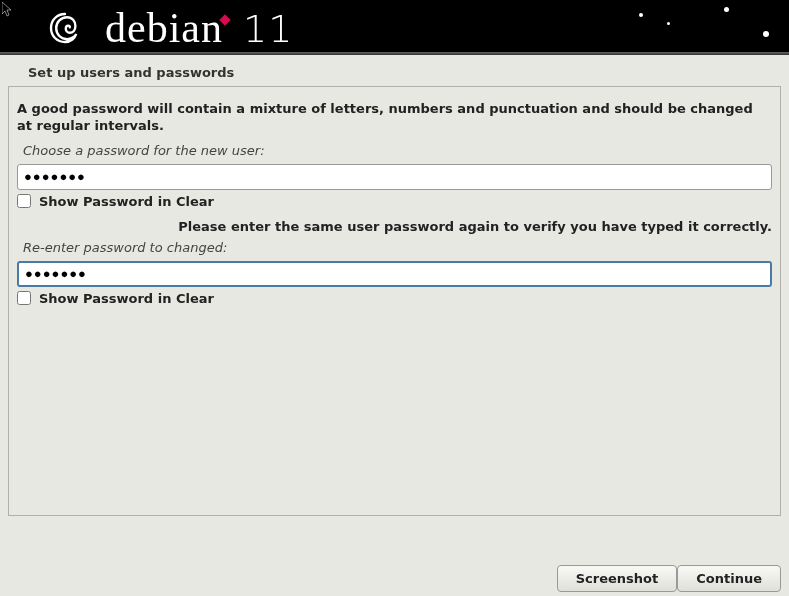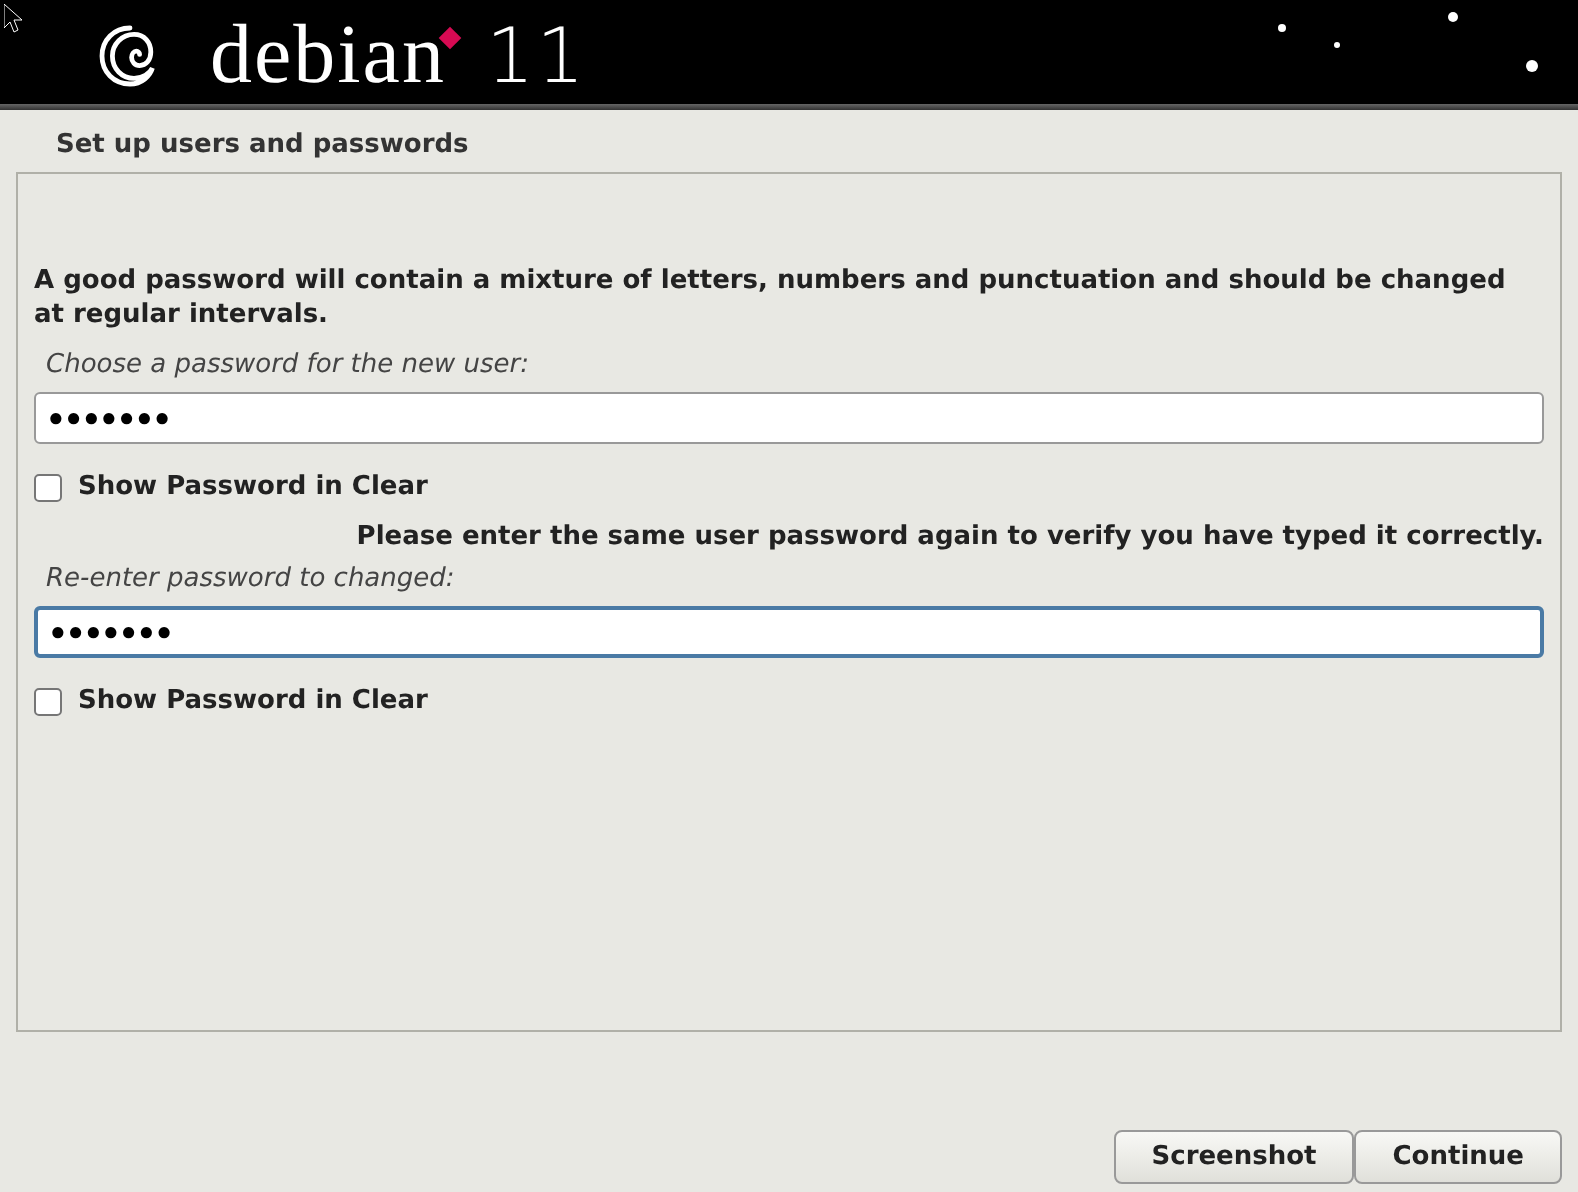--- a/index.html
+++ b/index.html
@@ -86,21 +86,20 @@
       background: #e8e8e3;
       border: 1px solid #b0b0a8;
       height: 430px;
       padding: 14px 8px;
     }
     .instruction {
       font-weight: bold;
       color: #222;
       margin-bottom: 8px;
       line-height: 1.3;
-      margin-top: 32px;
     }
     .sub-label {
       font-style: italic;
       color: #444;
       margin: 2px 0 6px 6px;
     }
     .password-input {
       width: 100%;
       padding: 4px 6px;
       font-size: 13px;
@@ -110,22 +109,22 @@
       font-family: Arial, sans-serif;
       letter-spacing: 1px;
       height: 26px;
     }
     .password-input.focused {
       border: 2px solid #4a7aa5;
       outline: none;
     }
     .checkbox-row {
       display: flex;
-      align-items: flex-end;
-      margin: 14px 0 10px 0;
+      align-items: flex-start;
+      margin: 4px 0 10px 0;
     }
     .checkbox-row input[type="checkbox"] {
       width: 14px;
       height: 14px;
       margin-right: 8px;
     }
     .checkbox-row label {
       font-weight: bold;
       color: #222;
     }

